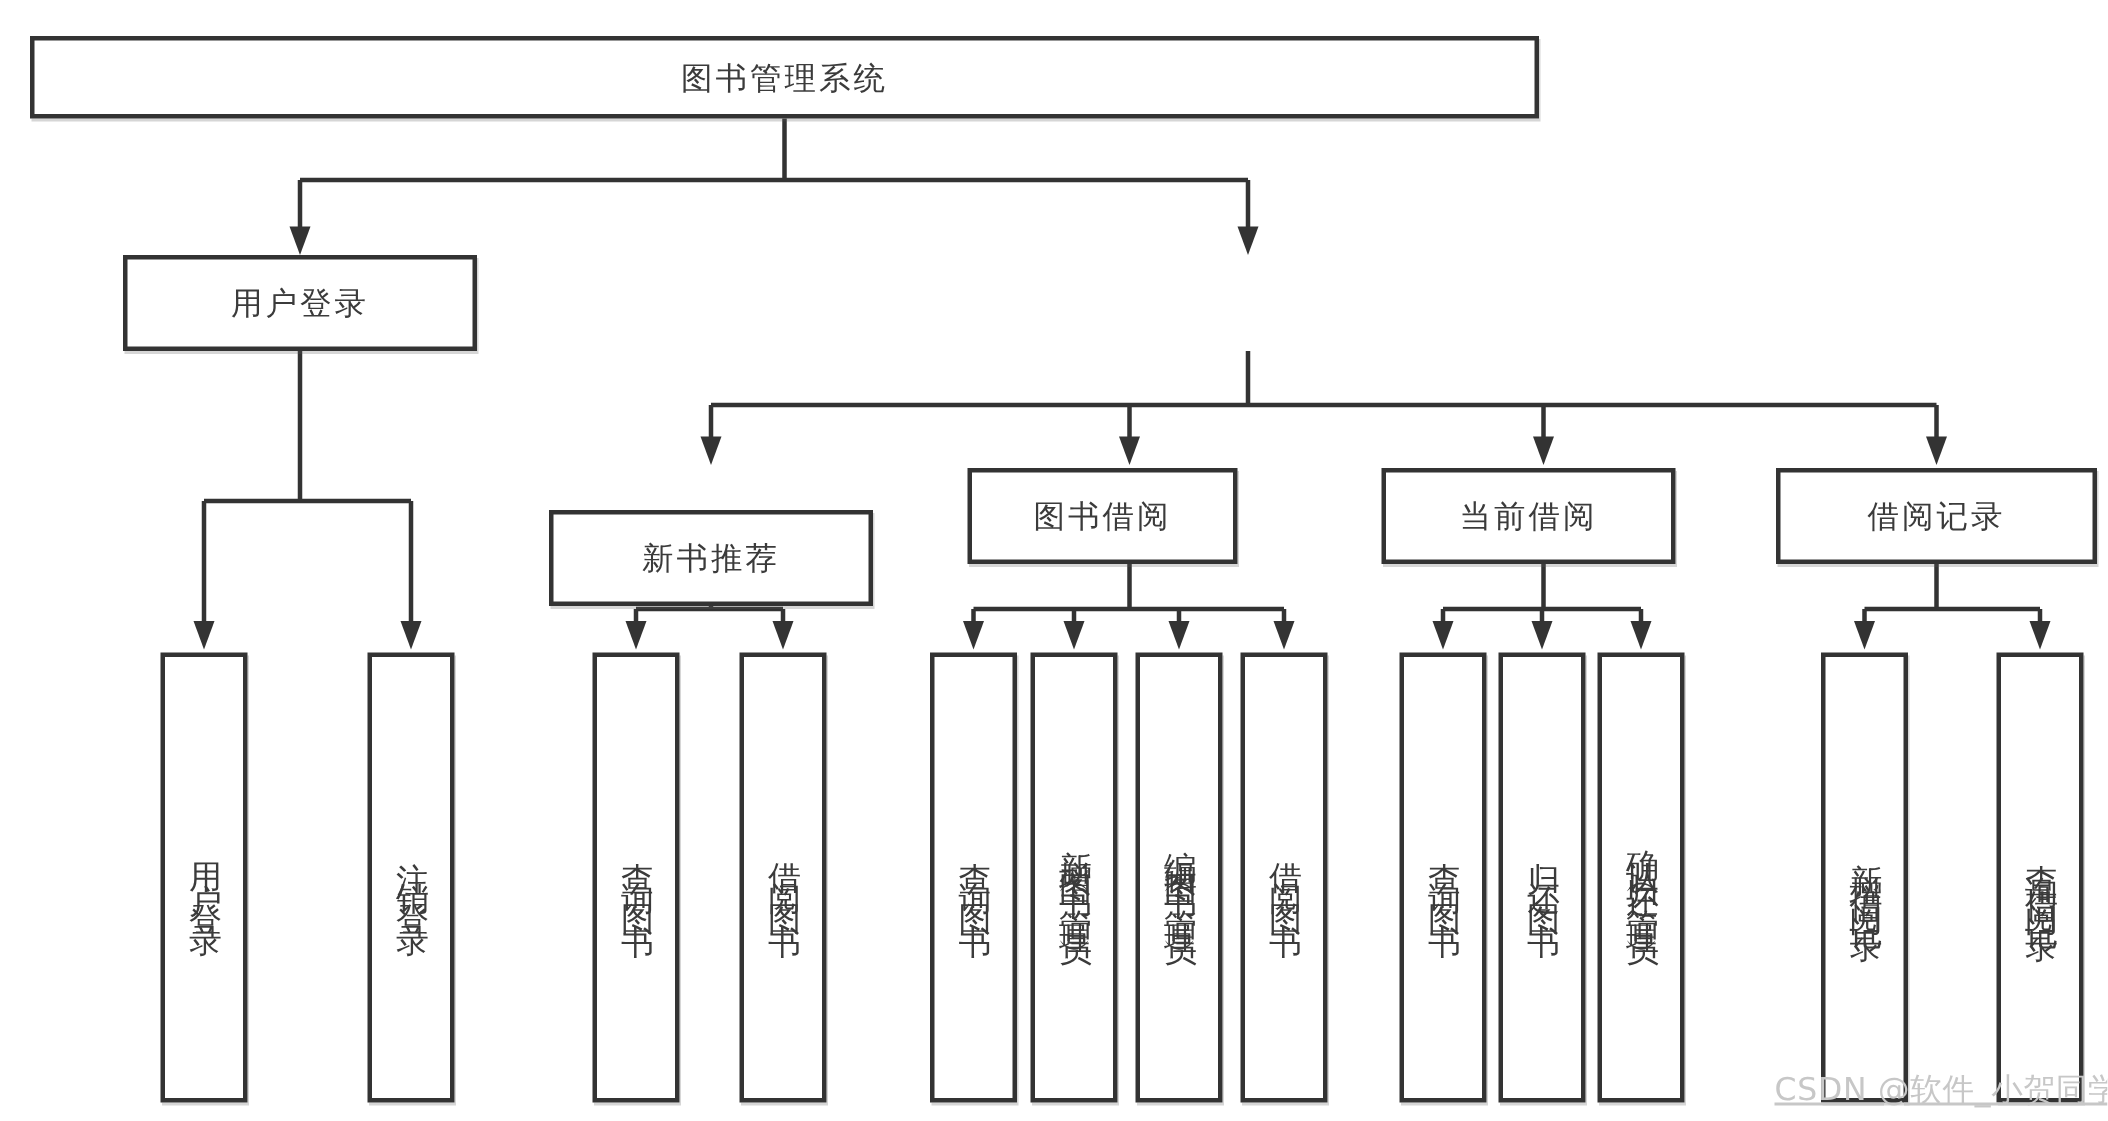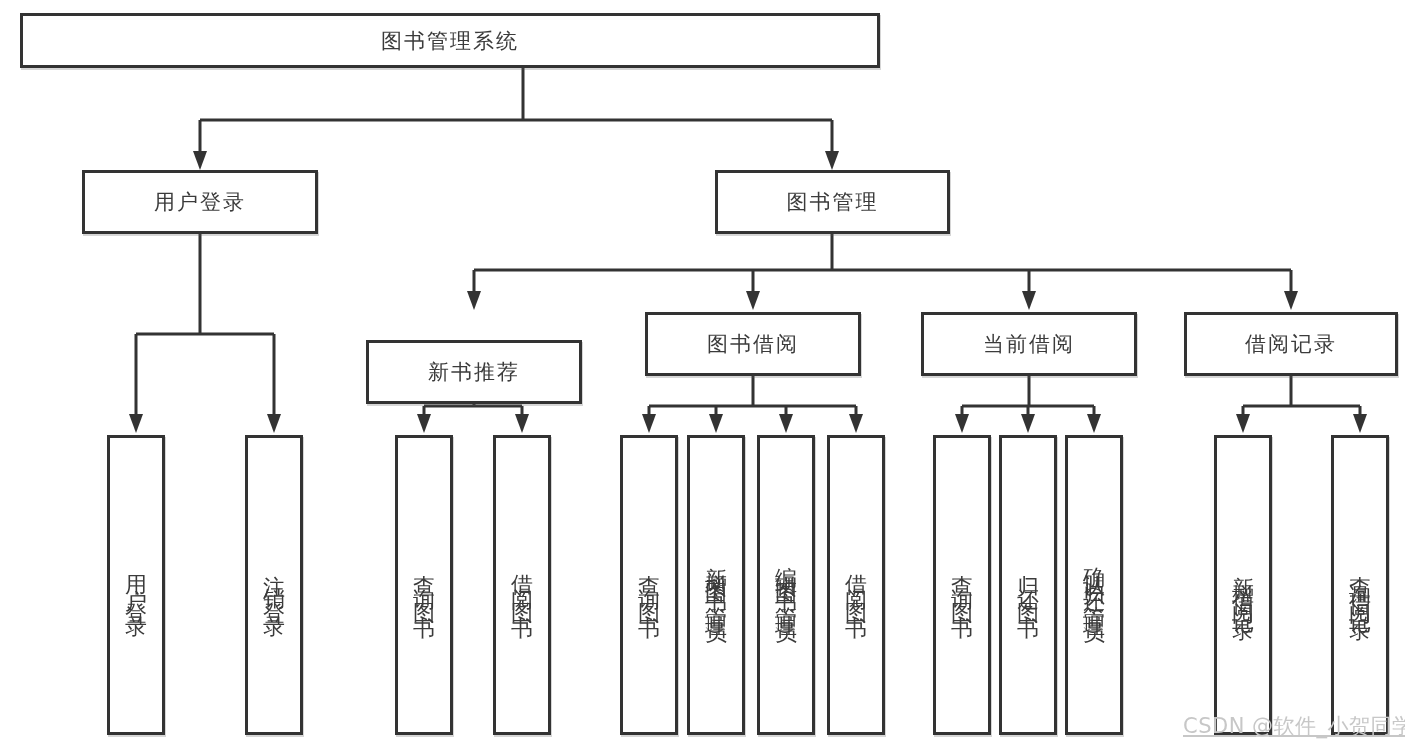--- a/index.html
+++ b/index.html
@@ -63,38 +63,35 @@
       <polygon points="779,414 793,414 786,433"></polygon>
       <polygon points="849,414 863,414 856,433"></polygon>
       <polygon points="955,414 969,414 962,433"></polygon>
       <polygon points="1021,414 1035,414 1028,433"></polygon>
       <polygon points="1087,414 1101,414 1094,433"></polygon>
       <polygon points="1236,414 1250,414 1243,433"></polygon>
       <polygon points="1353,414 1367,414 1360,433"></polygon>
     </g>
   </svg>
 
-  <div class="node h-node" style="left:20px;top:13px;width:860px;height:55px;">
+  <div class="node h-node" style="left:20px;top:24px;width:1006px;height:55px;">
     <span>图书管理系统</span>
   </div>
 
   <div class="node h-node" style="left:82px;top:170px;width:236px;height:64px;">
     <span>用户登录</span>
   </div>
-  <div class="node h-node" style="left:715px;top:170px;width:235px;height:64px;">
-    <span>图书管理</span>
-  </div>
 
   <div class="node h-node" style="left:366px;top:312px;width:216px;height:64px;margin-top:28px;">
     <span>新书推荐</span>
   </div>
-  <div class="node h-node" style="left:645px;top:312px;width:216px;height:64px;">
+  <div class="node h-node" style="left:645px;top:312px;width:180px;height:64px;">
     <span>图书借阅</span>
   </div>
-  <div class="node h-node" style="left:921px;top:312px;width:216px;height:64px;text-align:center;">
+  <div class="node h-node" style="left:921px;top:312px;width:196px;height:64px;text-align:center;">
     <span>当前借阅</span>
   </div>
   <div class="node h-node" style="left:1184px;top:312px;width:214px;height:64px;">
     <span>借阅记录</span>
   </div>
 
   <div class="node leaf" style="left:107px;">
     <span style="letter-spacing: 14px;">用户登录</span>
   </div>
   <div class="node leaf" style="left:245px;">

